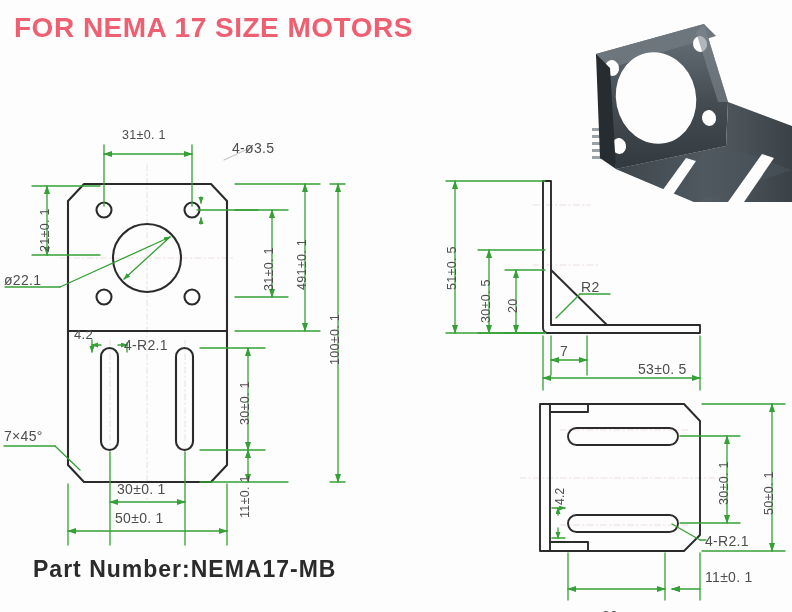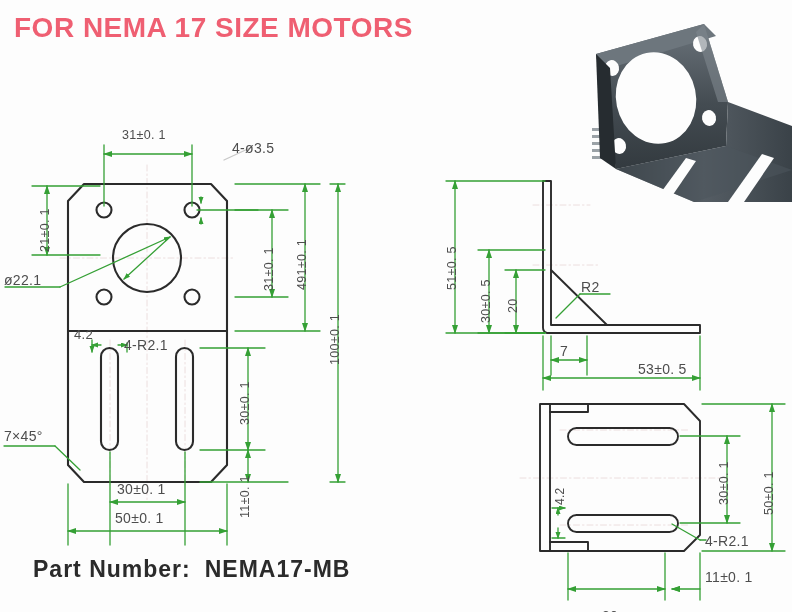--- a/index.html
+++ b/index.html
@@ -33,21 +33,21 @@
     white-space:nowrap;
   }
   
   #partnum{
     left:33px;top:556px;
     font-size:23px;font-weight:bold;
     color:#2b2b2b;
     white-space:nowrap;
     letter-spacing:1px;
   }
-  #partnum .pn-val{margin-left:14px;}
+  #partnum .pn-val{}
 
   
   #draw{position:absolute;left:0;top:0;}
 
   
   #photo{
     left:576px;top:6px;width:216px;height:200px;
     overflow:hidden;
   }
   .dimtext{

